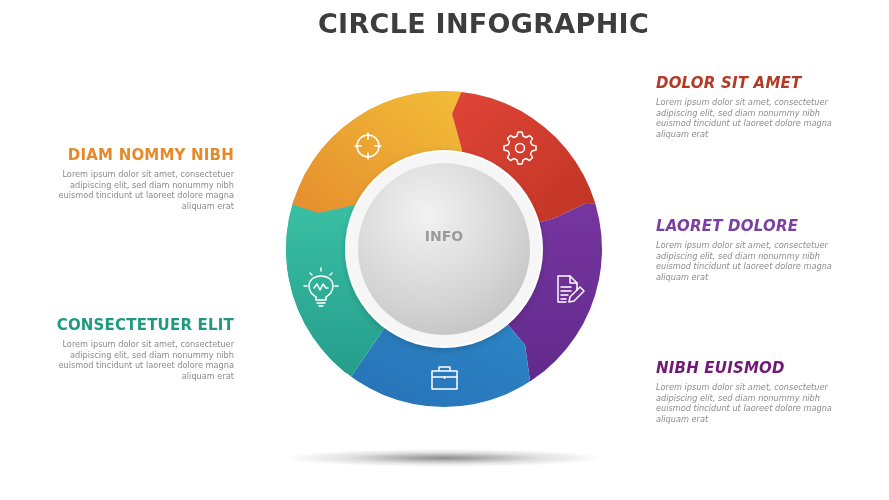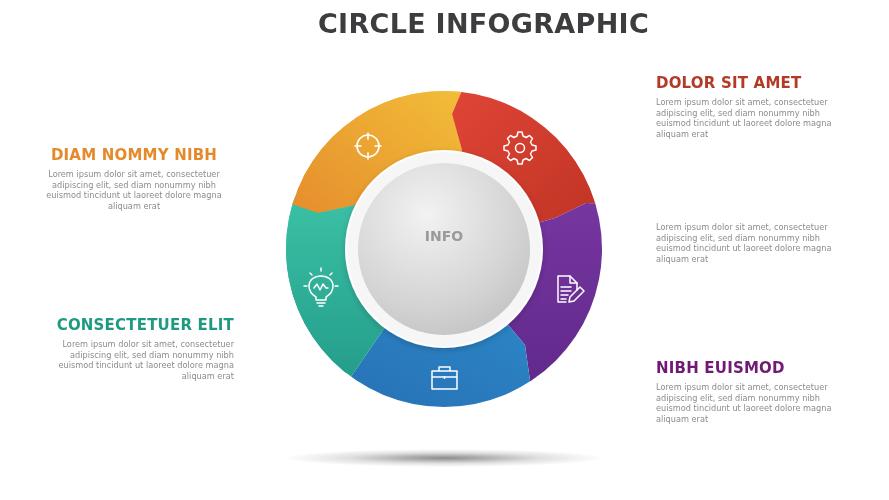--- a/index.html
+++ b/index.html
@@ -2,23 +2,23 @@
 <html><head>
 <meta charset="utf-8">
 <style>
   html, body { margin: 0; padding: 0; background: #ffffff; }
   body { width: 889px; height: 500px; position: relative; overflow: hidden; font-family: "DejaVu Sans", "Liberation Sans", sans-serif; }
   .title { position: absolute; left: 0; width: 889px; top: 8px; text-align: center; font-weight: bold; font-size: 27px; color: #3d3d3f; letter-spacing: 0.3px; padding-left: 39px; }
   .block { position: absolute; width: 200px; }
   .block .heading { font-weight: bold; font-size: 15px; letter-spacing: 0.2px; white-space: nowrap; }
   .block .body { margin-top: 5px; font-size: 8.2px; line-height: 10.6px; color: #8c8c8c; }
   .left { text-align: right; }
-  .right { text-align: left; }
+  .right { text-align: left; font-style: italic; }
   #b1 { left: 640px; top: 74px; width: 200px; }
-  #b2 { left: 34px; top: 146px; width: 200px; text-align: center; }
+  #b2 { left: 34px; top: 146px; width: 200px; }
   #b3 { left: 656px; top: 217px; width: 200px; }
   #b4 { left: 34px; top: 288px; width: 200px; margin-top: 28px; }
   #b5 { left: 656px; top: 359px; width: 200px; }
   #b1 { left: 656px; }
   .center-text { position: absolute; left: 0; width: 350px; text-align: center; font-weight: bold; color: #9a9a9a; font-size: 14px; line-height: 26px; }
 </style>
 </head>
 <body>
 
 <div class="title">CIRCLE INFOGRAPHIC</div>
@@ -27,20 +27,21 @@
   <div class="heading" style="color:#b23a26">DOLOR SIT AMET</div>
   <div class="body">Lorem ipsum dolor sit amet, consectetuer adipiscing elit, sed diam nonummy nibh euismod tincidunt ut laoreet dolore magna aliquam erat</div>
 </div>
 
 <div class="block left" id="b2">
   <div class="heading" style="color:#e58a2a">DIAM NOMMY NIBH</div>
   <div class="body">Lorem ipsum dolor sit amet, consectetuer adipiscing elit, sed diam nonummy nibh euismod tincidunt ut laoreet dolore magna aliquam erat</div>
 </div>
 
 <div class="block right" id="b3">
+  <div class="heading" style="color:#7b3fa0">LAORET DOLORE</div>
   <div class="body">Lorem ipsum dolor sit amet, consectetuer adipiscing elit, sed diam nonummy nibh euismod tincidunt ut laoreet dolore magna aliquam erat</div>
 </div>
 
 <div class="block left" id="b4">
   <div class="heading" style="color:#1f9a80">CONSECTETUER ELIT</div>
   <div class="body">Lorem ipsum dolor sit amet, consectetuer adipiscing elit, sed diam nonummy nibh euismod tincidunt ut laoreet dolore magna aliquam erat</div>
 </div>
 
 <div class="block right" id="b5">
   <div class="heading" style="color:#701a75">NIBH EUISMOD</div>

